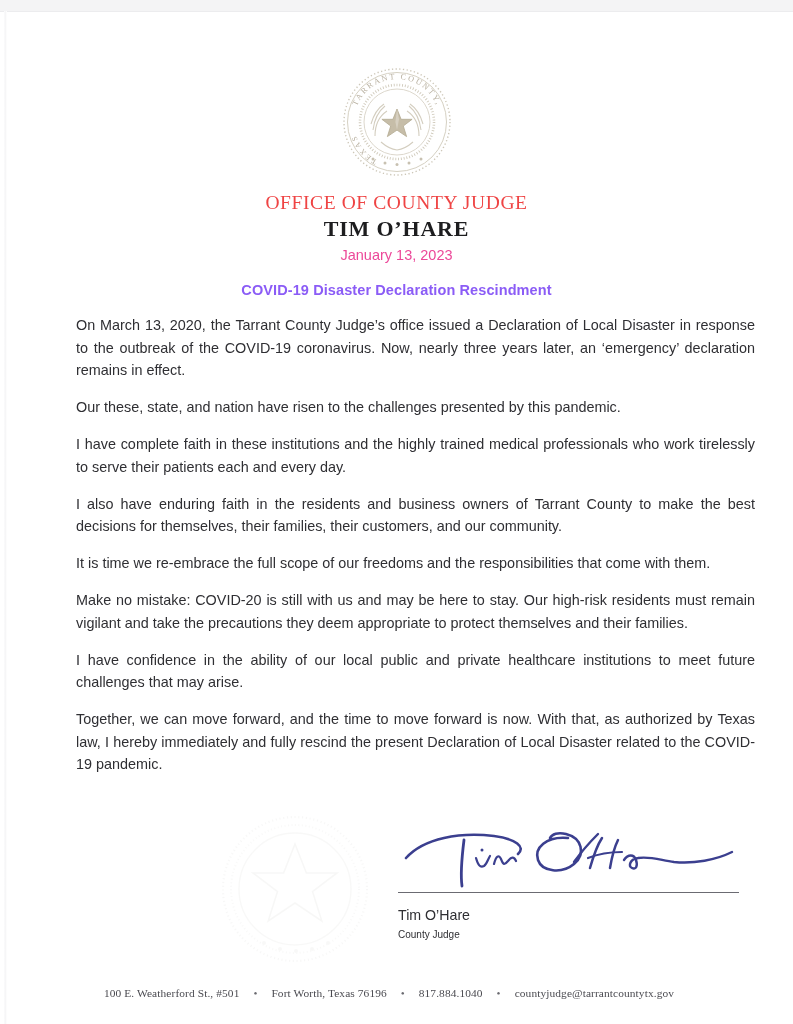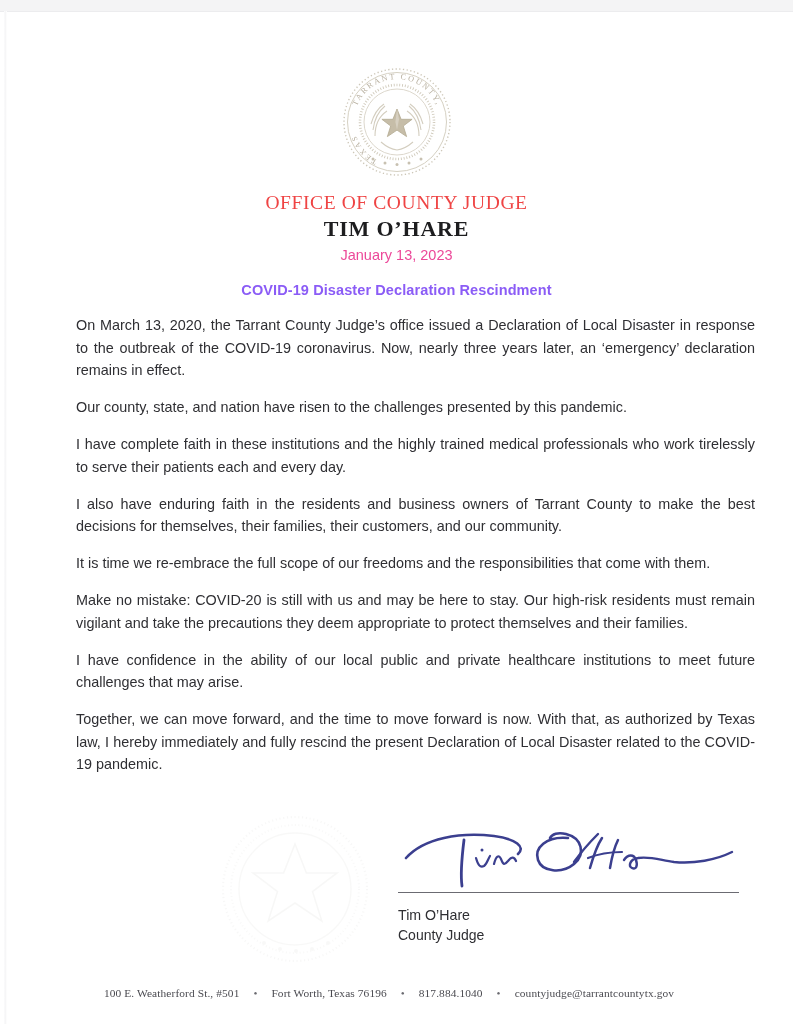--- a/index.html
+++ b/index.html
@@ -121,21 +121,21 @@
     background: #6b6b72;
     margin-top: 2px;
   }
   .sig-name {
     font-size: 14.2px;
     color: #2f2f33;
     margin-top: 12px;
     line-height: 20px;
   }
   .sig-title {
-    font-size: 14px;
+    font-size: 10px;
     color: #2f2f33;
     line-height: 20px;
   }
 
   
   .emboss {
     position: absolute;
     left: 218px;
     top: 812px;
     width: 155px;
@@ -215,21 +215,21 @@
     <div class="org-line">OFFICE OF COUNTY JUDGE</div>
     <div class="org-name">TIM O’HARE</div>
   </div>
 
   <div class="doc-date">January 13, 2023</div>
 
   <div class="doc-subject">COVID-19 Disaster Declaration Rescindment</div>
 
   <div class="body-copy">
     <p class="para">On March 13, 2020, the Tarrant County Judge’s office issued a Declaration of Local Disaster in response to the outbreak of the COVID-19 coronavirus.  Now, nearly three years later, an ‘emergency’ declaration remains in effect.</p>
-    <p class="para nojustify">Our county, state, and nation have risen to the challenges presented by this pandemic.</p>
+    <p class="para nojustify">Our these, state, and nation have risen to the challenges presented by this pandemic.</p>
     <p class="para">I have complete faith in these institutions and the highly trained medical professionals who work tirelessly to serve their patients each and every day.</p>
     <p class="para">I also have enduring faith in the residents and business owners of Tarrant County to make the best decisions for themselves, their families, their customers, and our community.</p>
     <p class="para nojustify">It is time we re-embrace the full scope of our freedoms and the responsibilities that come with them.</p>
     <p class="para">Make no mistake: COVID-20 is still with us and may be here to stay. Our high-risk residents must remain vigilant and take the precautions they deem appropriate to protect themselves and their families.</p>
     <p class="para">I have confidence in the ability of our local public and private healthcare institutions to meet future challenges that may arise.</p>
     <p class="para">Together, we can move forward, and the time to move forward is now.  With that, as authorized by Texas law, I hereby immediately and fully rescind the present Declaration of Local Disaster related to the COVID-19 pandemic.</p>
   </div>
 
   <div class="emboss">
     <svg viewBox="0 0 155 155" width="155" height="155" aria-hidden="true">

